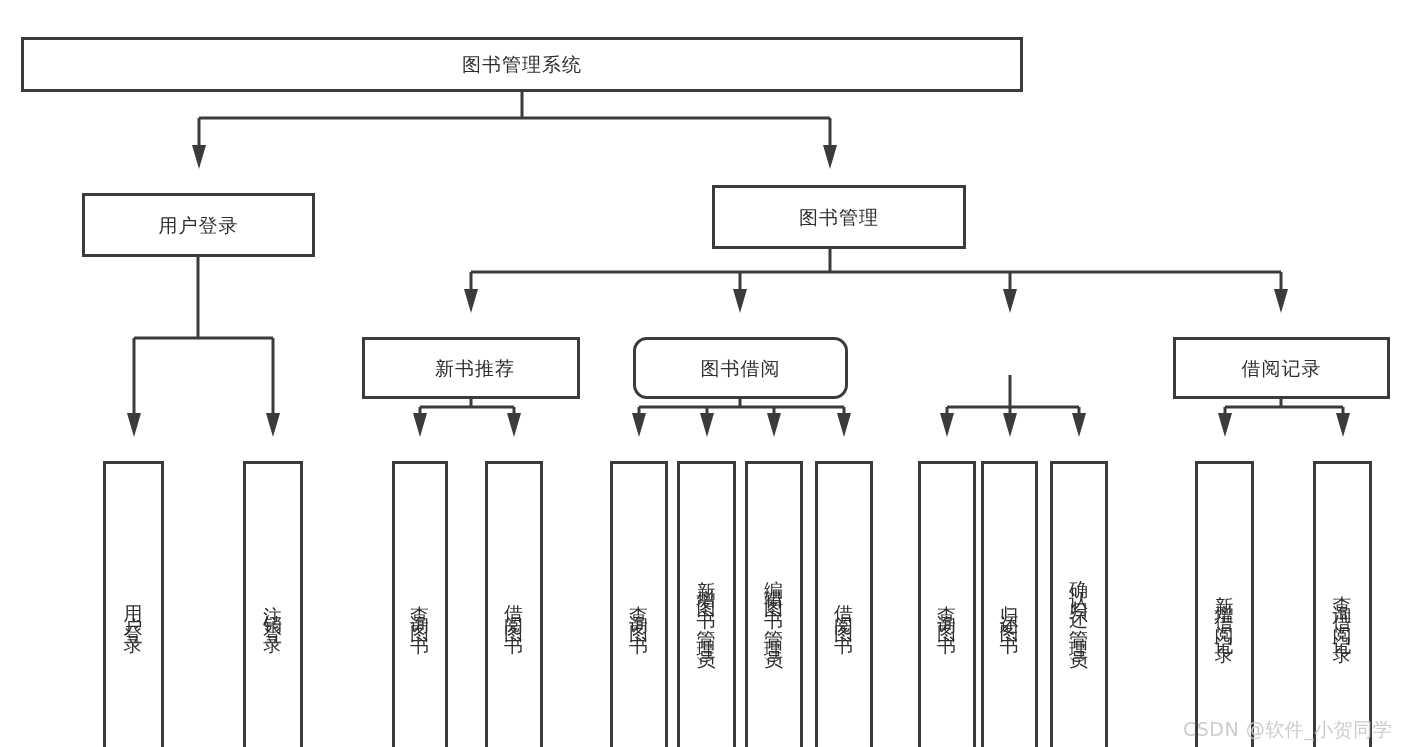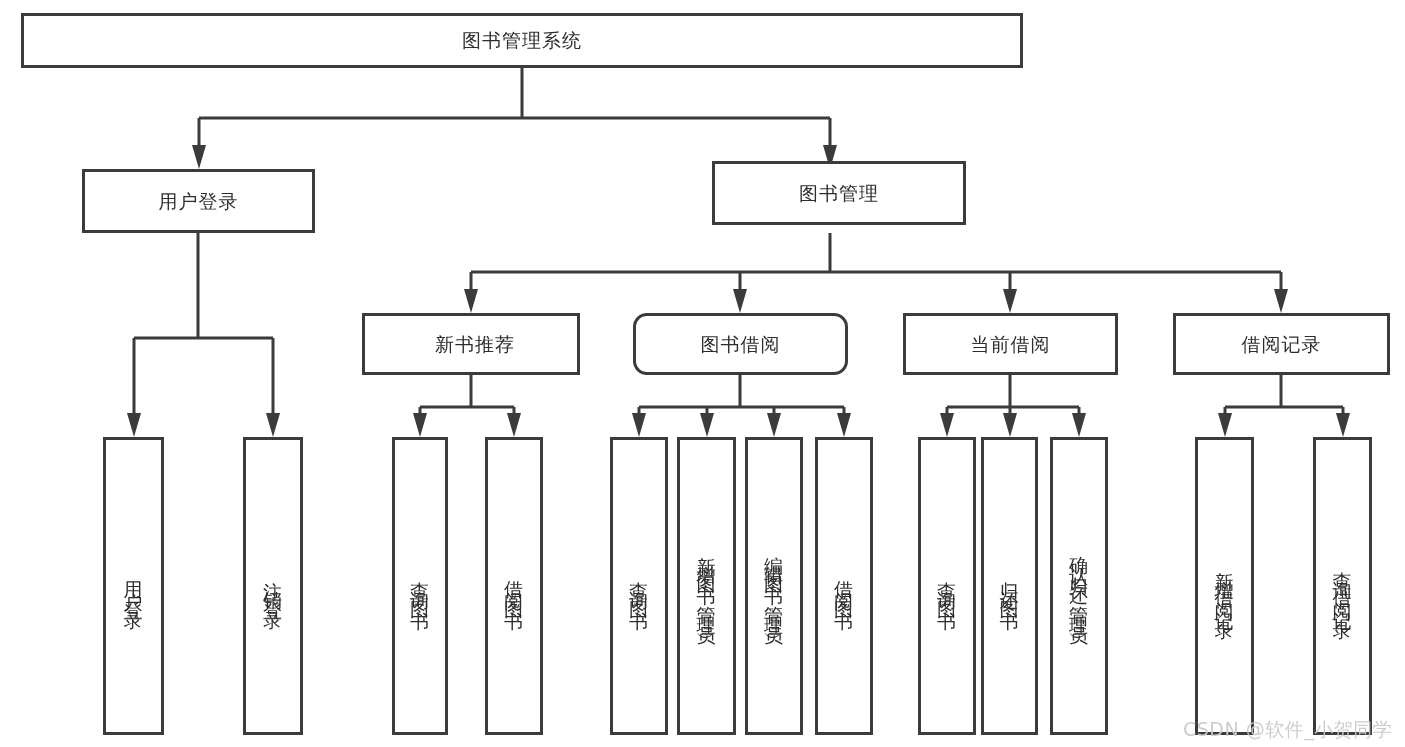--- a/index.html
+++ b/index.html
@@ -4,21 +4,21 @@
 <style>
   html,body{margin:0;padding:0;background:#ffffff;}
   .canvas{
     position:relative;width:1405px;height:747px;background:#ffffff;overflow:hidden;
     font-family:"DejaVu Sans","Liberation Sans",sans-serif;color:#2e2e2e;
   }
   .wires{position:absolute;left:0;top:0;width:1405px;height:747px;pointer-events:none;}
   .node{
     position:absolute;box-sizing:border-box;border:3px solid #3b3b3b;background:#ffffff;
     display:flex;align-items:center;justify-content:center;
-    font-size:19px;letter-spacing:1px;line-height:1;white-space:nowrap;
+    font-size:19px;letter-spacing:1px;line-height:1;white-space:nowrap;margin-top:24px;
   }
   .leaf{
     writing-mode:vertical-rl;text-orientation:mixed;
     font-size:19px;letter-spacing:10px;line-height:1;
   }
   .watermark{
     position:absolute;left:1183px;top:716px;z-index:10;
     font-size:19px;letter-spacing:0.5px;color:rgba(201,201,201,0.95);
     line-height:1.4;white-space:nowrap;
   }
@@ -61,21 +61,20 @@
     </g>
   </svg>
 
   <div class="node" style="left:21px;top:13px;width:1002px;height:55px;">图书管理系统</div>
 
   <div class="node" style="left:82px;top:169px;width:233px;height:64px;">用户登录</div>
   <div class="node" style="left:712px;top:161px;width:254px;height:64px;">图书管理</div>
 
   <div class="node" style="left:362px;top:313px;width:218px;height:62px;padding-left:8px;">新书推荐</div>
   <div class="node" style="left:633px;top:313px;width:215px;height:62px;border-radius:14px;">图书借阅</div>
-  <div class="node" style="left:903px;top:313px;width:215px;height:62px;">当前借阅</div>
   <div class="node" style="left:1173px;top:313px;width:217px;height:62px;">借阅记录</div>
 
   <div class="node leaf" style="left:103px;top:437px;width:61px;height:298px;">用户登录</div>
   <div class="node leaf" style="left:243px;top:437px;width:60px;height:298px;">注销登录</div>
 
   <div class="node leaf" style="left:392px;top:437px;width:56px;height:298px;">查询图书</div>
   <div class="node leaf" style="left:485px;top:437px;width:58px;height:298px;">借阅图书</div>
 
   <div class="node leaf" style="left:610px;top:437px;width:58px;height:298px;">查询图书</div>
   <div class="node leaf" style="left:677px;top:437px;width:59px;height:298px;">新增图书（管理员）</div>

